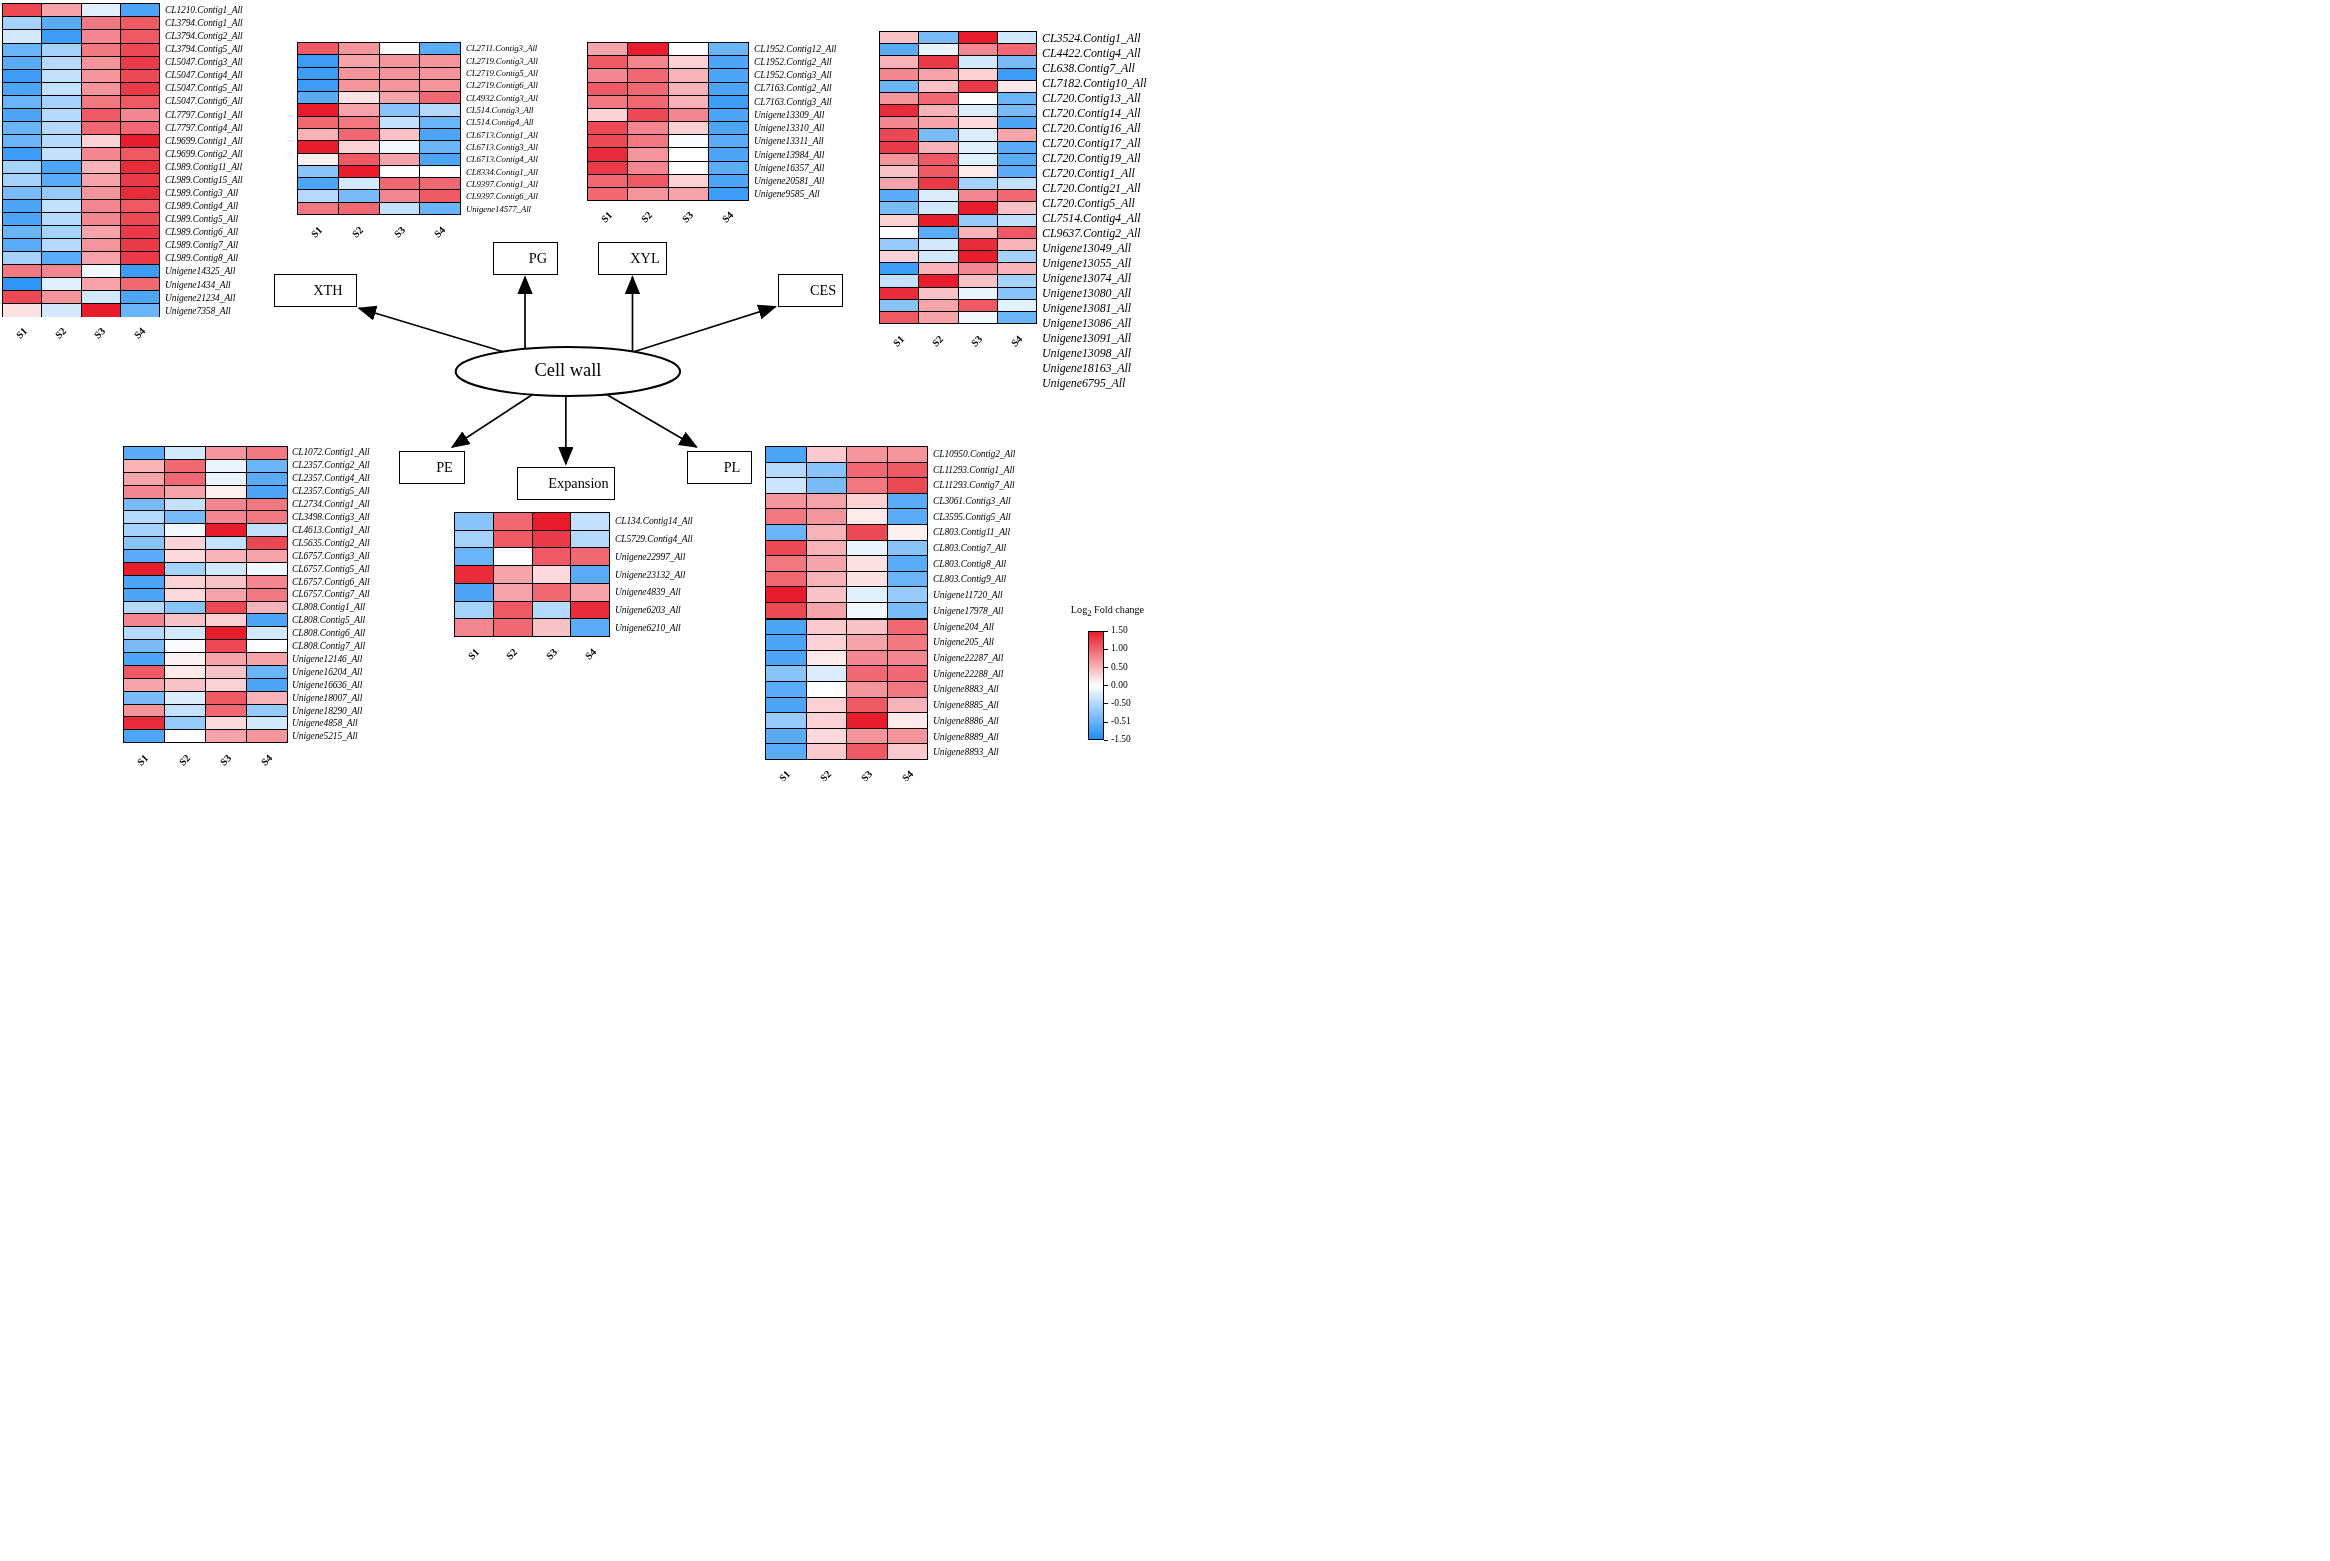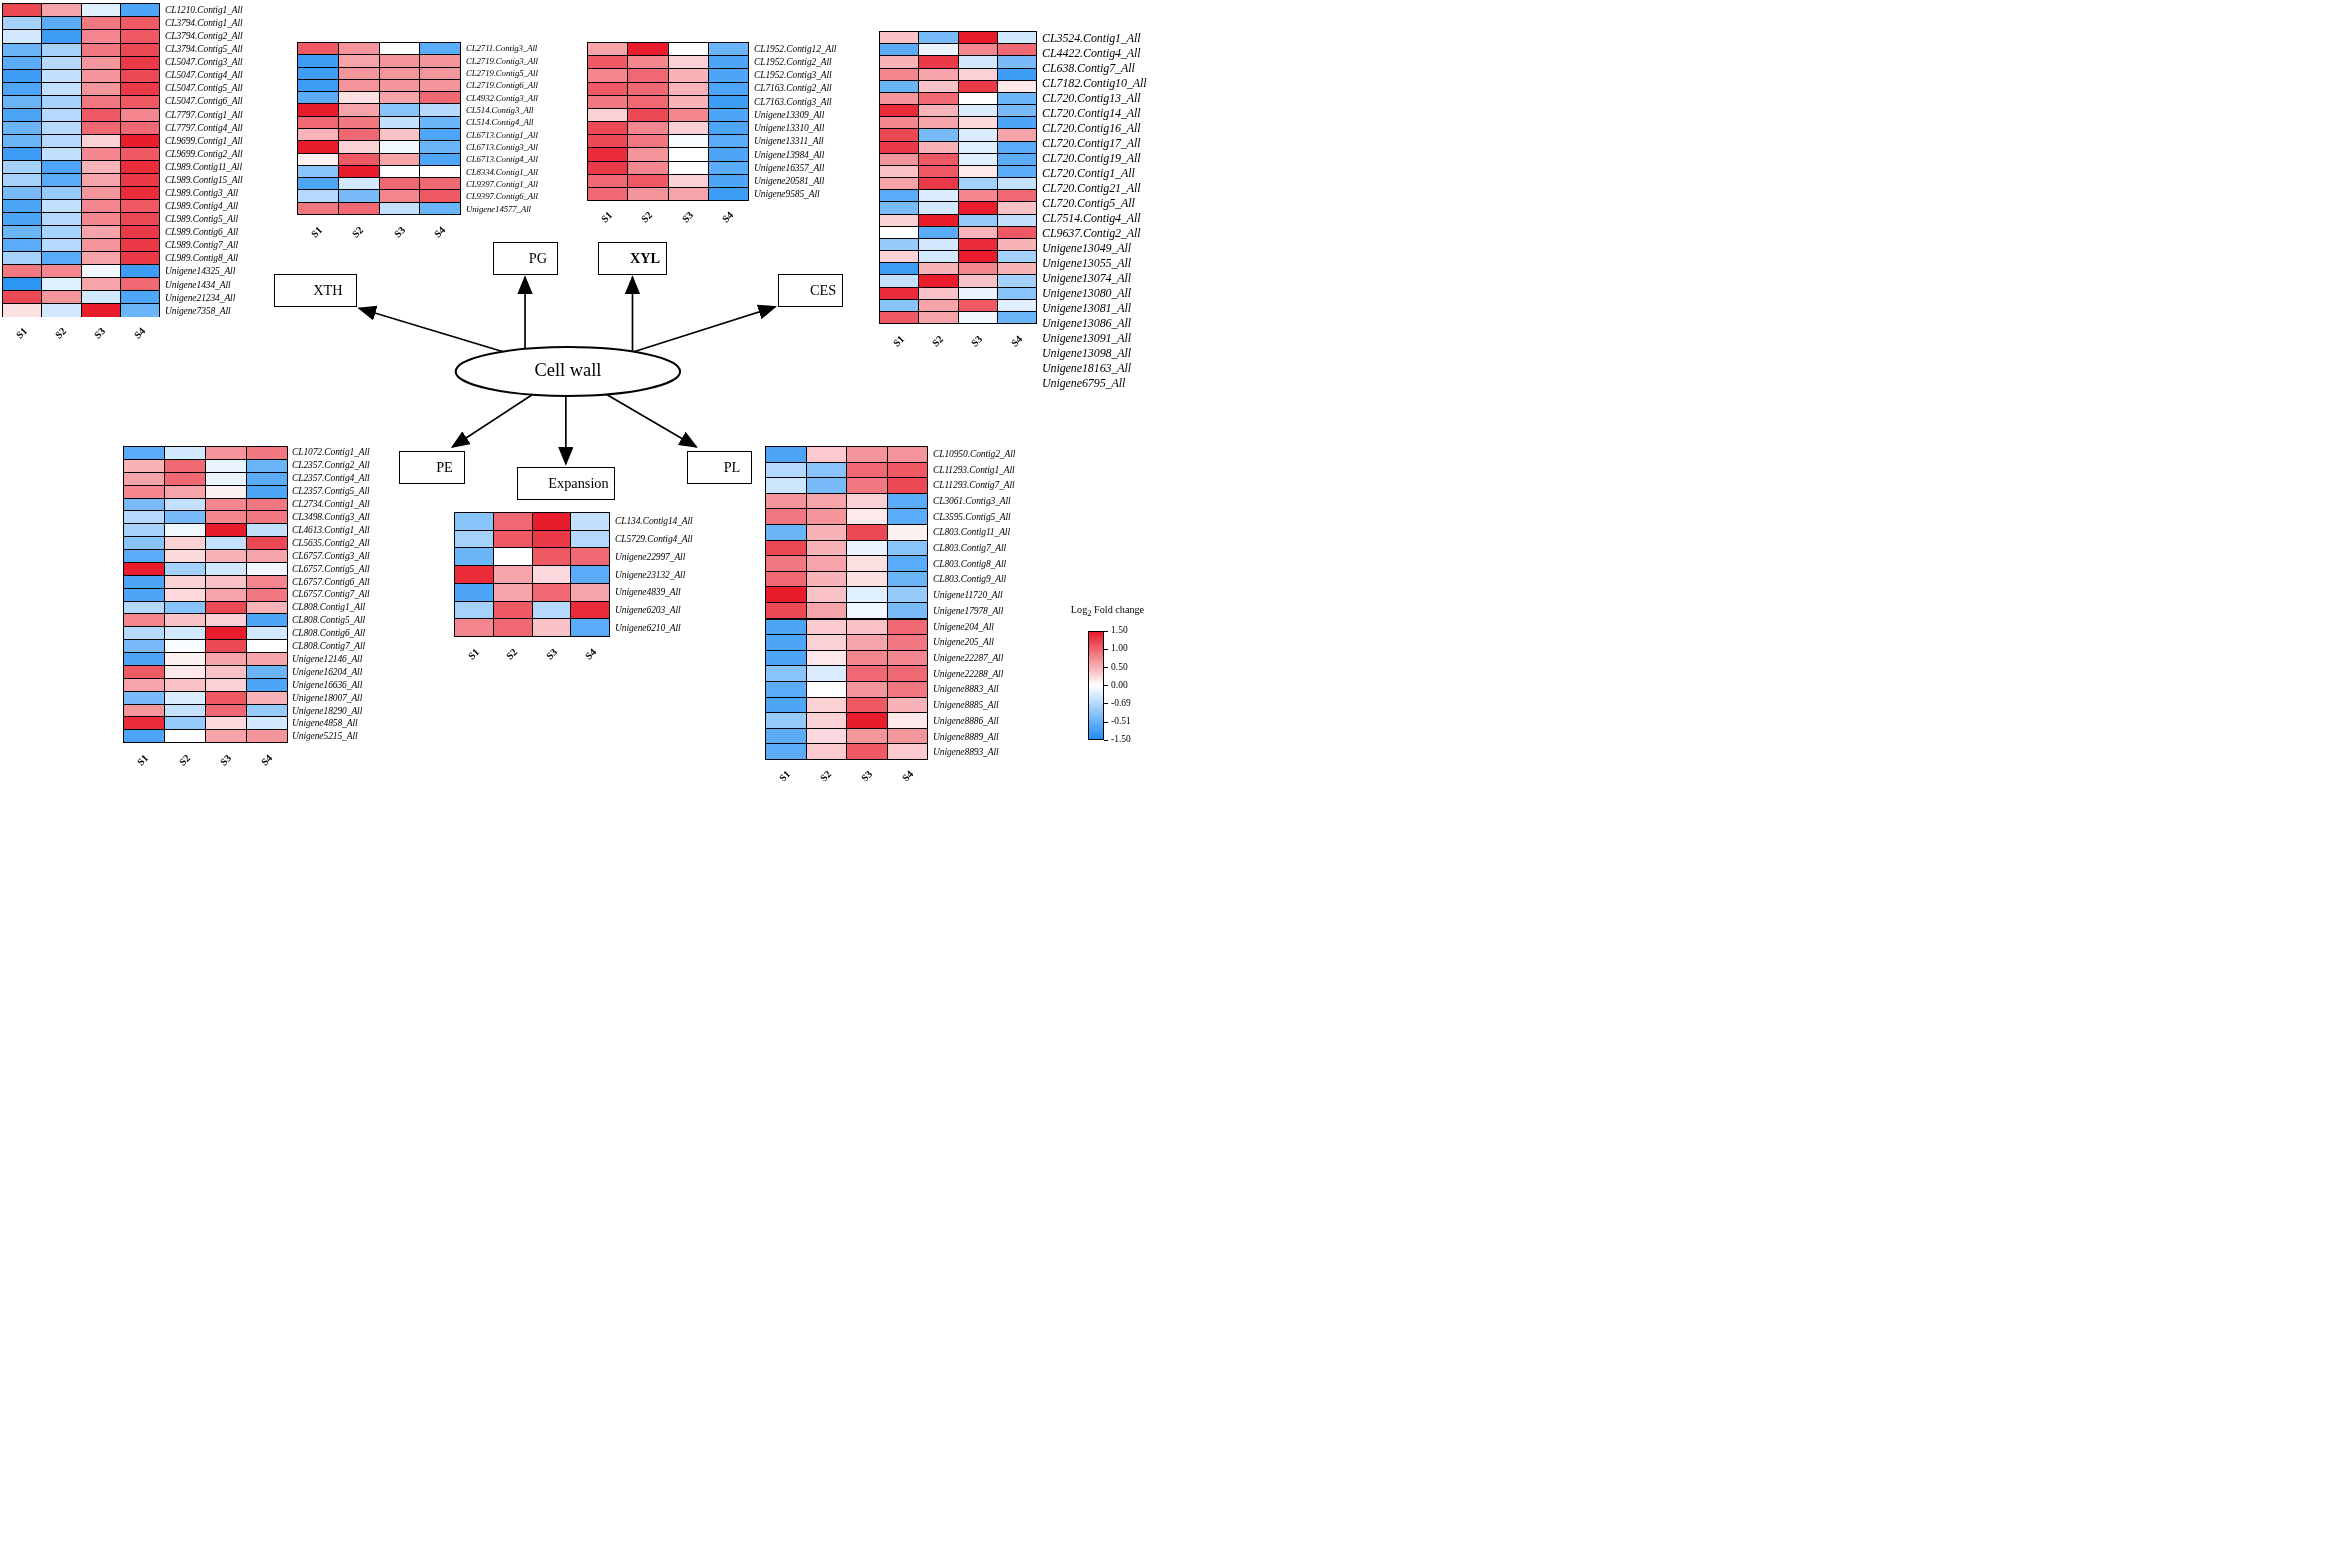--- a/index.html
+++ b/index.html
@@ -53,21 +53,21 @@
   </svg>
 
   <div class="ellipse-label" style="left:500px;top:360px;width:136px;">Cell wall</div>
 
   <div class="node-box" style="left:274px;top:274px;width:83px;height:33px;">
     <span>XTH</span>
   </div>
   <div class="node-box" style="left:493px;top:242px;width:65px;height:33px;">
     <span>PG</span>
   </div>
-  <div class="node-box" style="left:598px;top:242px;width:69px;height:33px;font-weight:bold;">
+  <div class="node-box" style="left:598px;top:242px;width:69px;height:33px;">
     <span>XYL</span>
   </div>
   <div class="node-box" style="left:778px;top:274px;width:65px;height:33px;">
     <span>CES</span>
   </div>
   <div class="node-box" style="left:399px;top:451px;width:66px;height:33px;">
     <span>PE</span>
   </div>
   <div class="node-box" style="left:517px;top:467px;width:98px;height:33px;">
     <span>Expansion</span>
@@ -1041,21 +1041,21 @@
     <div id="legend-ticks">
         <div class="legend-tick-mark" style="left: 1104px; top: 631px; width: 4.1px;"></div>
         <div class="legend-tick-label" style="left: 1111px; top: 625px;">1.50</div>
         <div class="legend-tick-mark" style="left: 1104px; top: 649px; width: 4.1px;"></div>
         <div class="legend-tick-label" style="left: 1111px; top: 643px;">1.00</div>
         <div class="legend-tick-mark" style="left: 1104px; top: 667px; width: 4.1px;"></div>
         <div class="legend-tick-label" style="left: 1111px; top: 662px;">0.50</div>
         <div class="legend-tick-mark" style="left: 1104px; top: 685px; width: 4.1px;"></div>
         <div class="legend-tick-label" style="left: 1111px; top: 680px;">0.00</div>
         <div class="legend-tick-mark" style="left: 1104px; top: 703px; width: 4.1px;"></div>
-        <div class="legend-tick-label" style="left: 1111px; top: 698px;">-0.69</div>
+        <div class="legend-tick-label" style="left: 1111px; top: 698px;">-0.50</div>
         <div class="legend-tick-mark" style="left: 1104px; top: 722px; width: 4.1px;"></div>
         <div class="legend-tick-label" style="left: 1111px; top: 716px;">-0.51</div>
         <div class="legend-tick-mark" style="left: 1104px; top: 740px; width: 4.1px;"></div>
         <div class="legend-tick-label" style="left: 1111px; top: 734px;">-1.50</div>
       </div>
   </div>
 
 </div>
 
 

